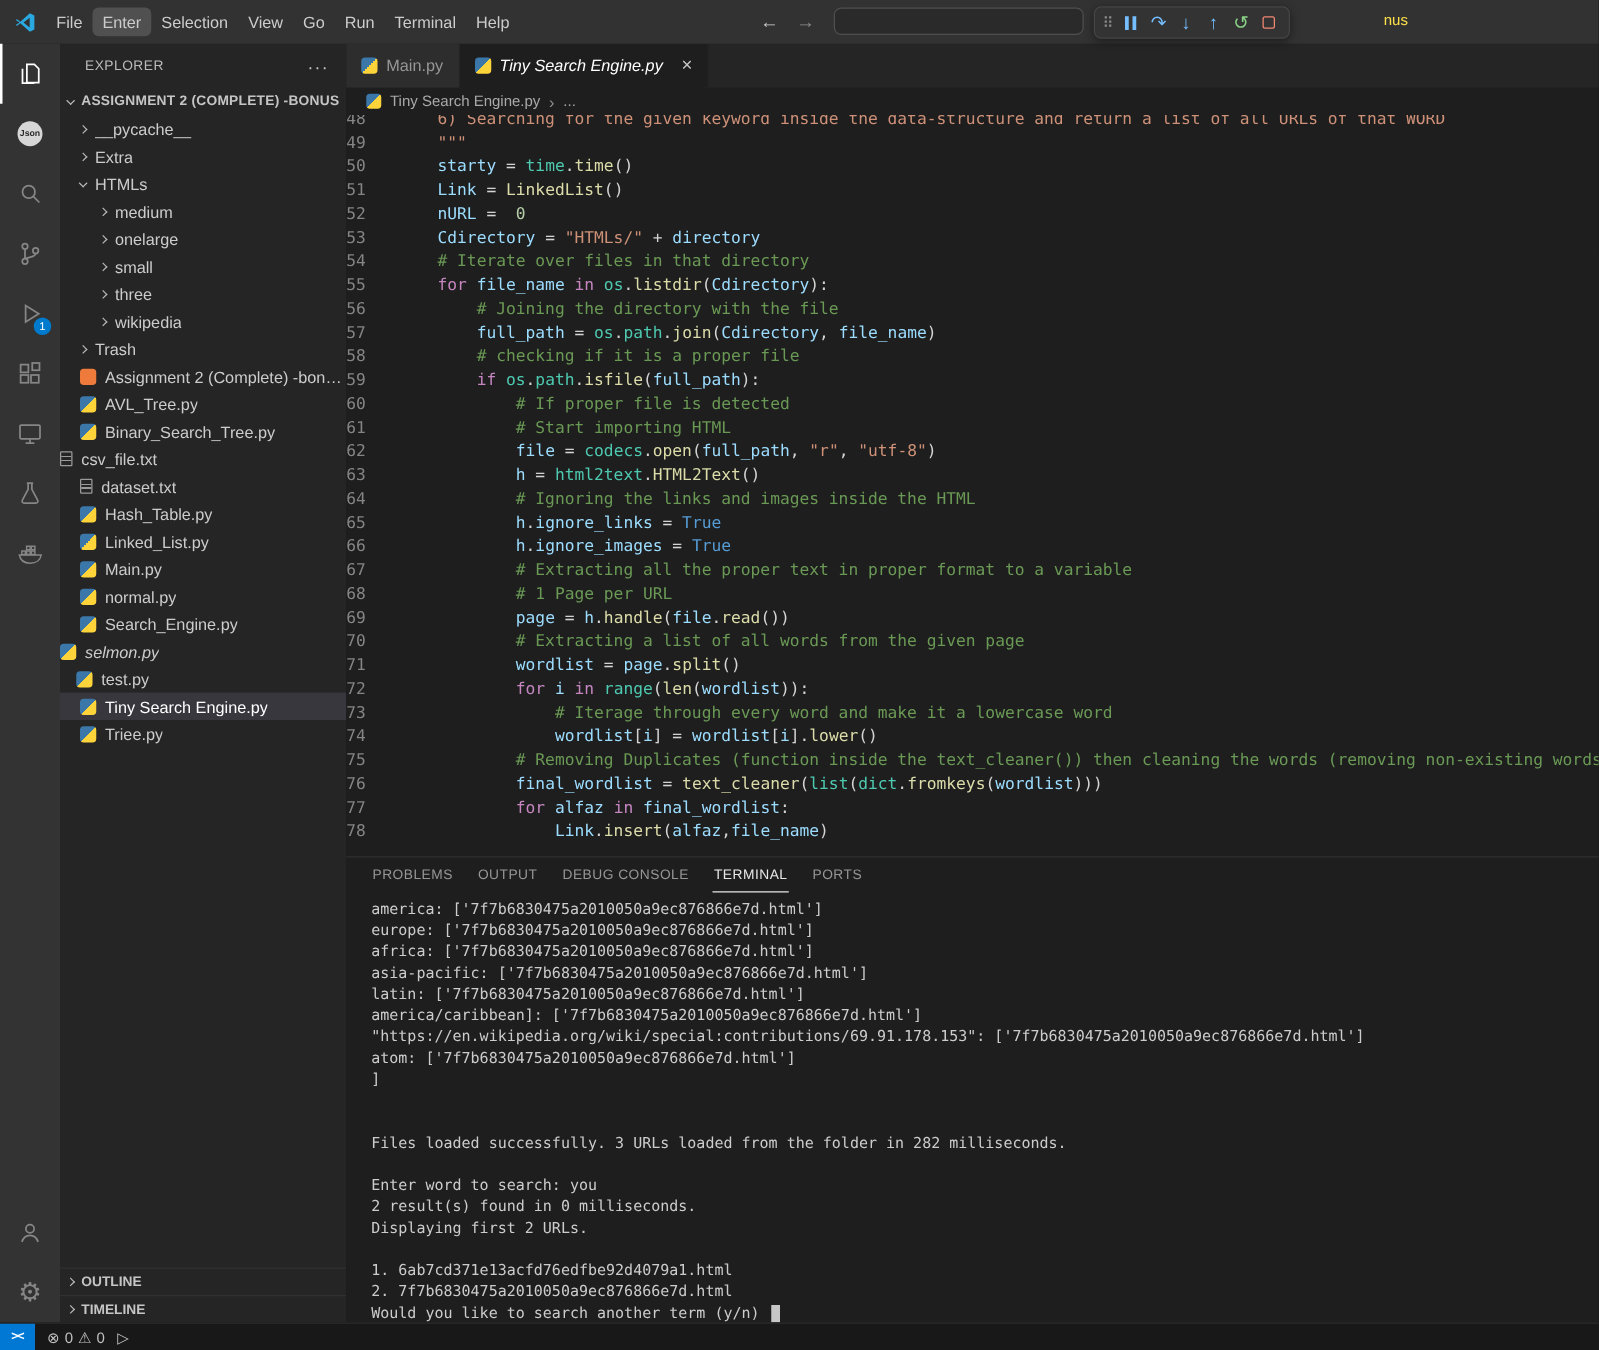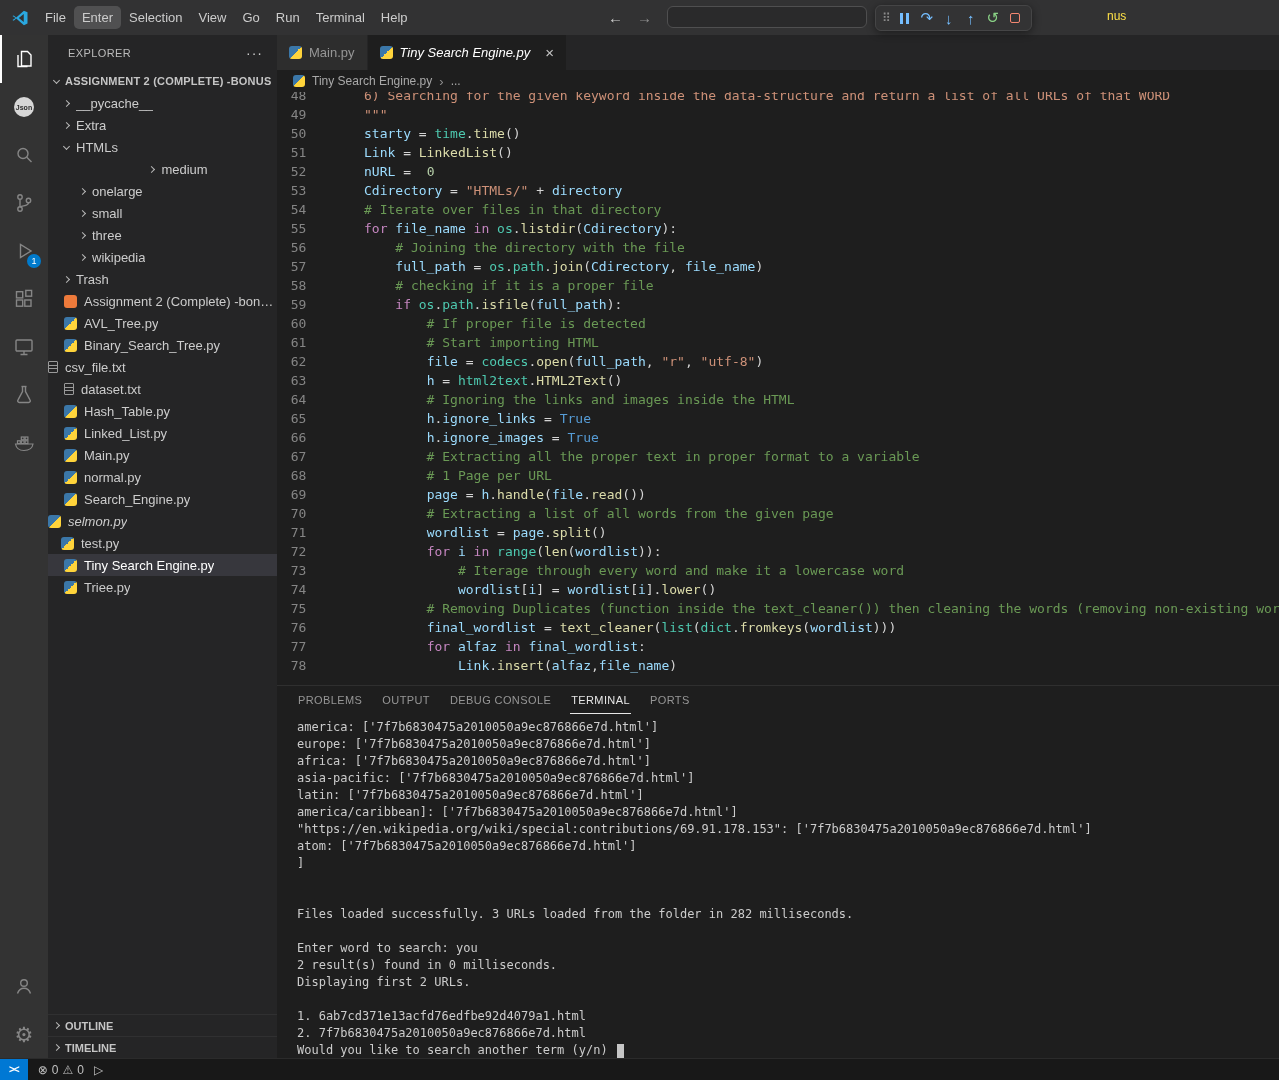--- a/index.html
+++ b/index.html
@@ -63,22 +63,22 @@
   .tab-label.italic{font-style:italic}
   .tab-close{margin-left:8px;font-size:15px;color:#c5c5c5}
   .py-icon{width:13px;height:13px;border-radius:3px;background:linear-gradient(135deg,#3b77a8 0 50%,#ffd43b 50% 100%);flex:0 0 auto}
   .py-icon.small{width:12px;height:12px}
   .breadcrumb{flex:0 0 22px;display:flex;align-items:center;gap:7px;padding-left:16px;font-size:12px;color:#a9a9a9}
   .bc-sep{font-size:13px;color:#8f8f8f}
 
   .code-wrap{flex:1;overflow:hidden;position:relative}
   .code{margin-top:-6px;font-family:"DejaVu Sans Mono",monospace;font-size:13px}
   .cl{display:flex;height:19px;line-height:19px;white-space:pre}
-  .ln{flex:0 0 43px;text-align:center;color:#858585}
-  .lt{margin-left:44px}
+  .ln{flex:0 0 43px;text-align:left;color:#858585}
+  .lt{margin-left:30px}
   .tk-com{color:#6a9955}
   .tk-str{color:#ce9178}
   .tk-kw{color:#c586c0}
   .tk-kw2{color:#569cd6}
   .tk-var{color:#9cdcfe}
   .tk-fn{color:#dcdcaa}
   .tk-cls{color:#4ec9b0}
   .tk-num{color:#b5cea8}
   .tk-op{color:#d4d4d4}
 
@@ -233,21 +233,21 @@
             <span class="tree-label">__pycache__</span>
           </div>
           <div class="tree-item" style="padding-left: 16px;">
             <span class="chev"></span>
             <span class="tree-label">Extra</span>
           </div>
           <div class="tree-item" style="padding-left: 16px;">
             <span class="chev open"></span>
             <span class="tree-label">HTMLs</span>
           </div>
-          <div class="tree-item" style="padding-left: 32px; justify-content: center;">
+          <div class="tree-item" style="padding-left: 32px;">
             <span class="chev"></span>
             <span class="tree-label">medium</span>
           </div>
           <div class="tree-item" style="padding-left: 32px;">
             <span class="chev"></span>
             <span class="tree-label">onelarge</span>
           </div>
           <div class="tree-item" style="padding-left: 32px;">
             <span class="chev"></span>
             <span class="tree-label">small</span>

